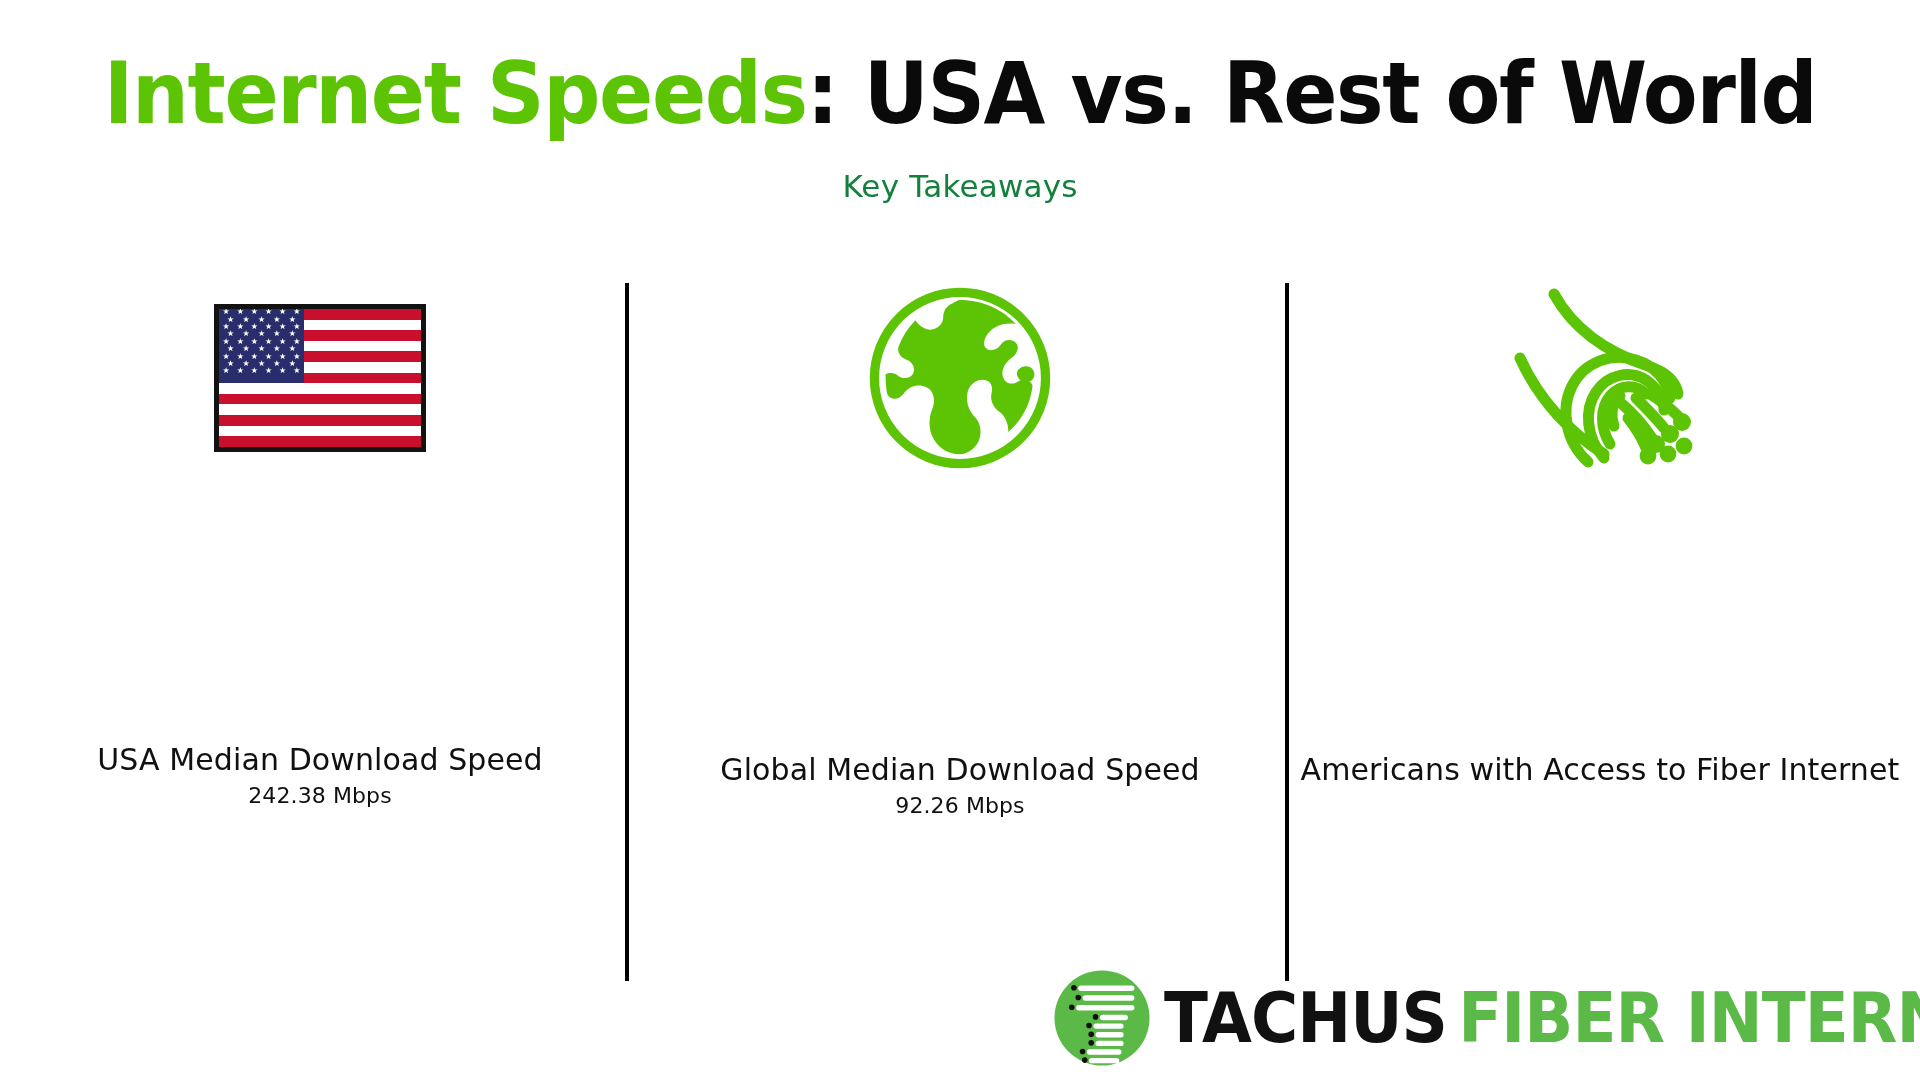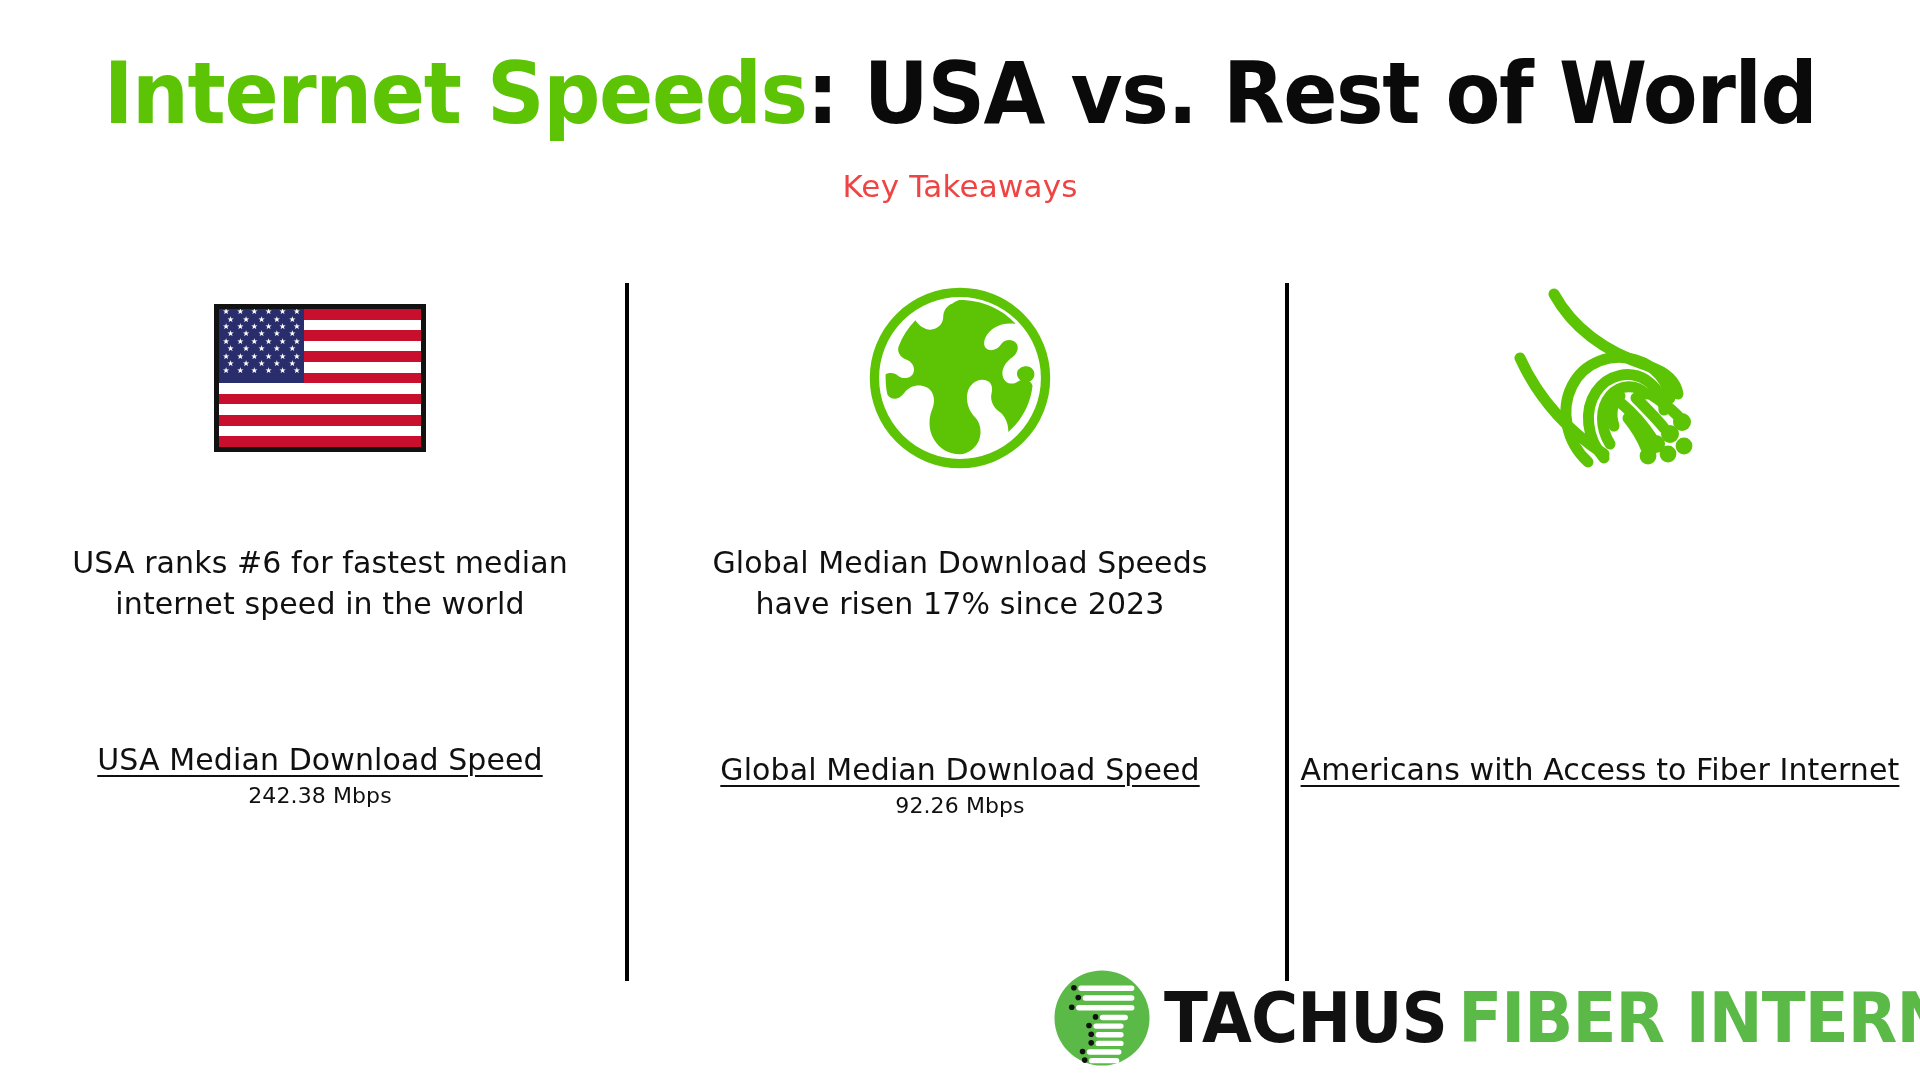--- a/index.html
+++ b/index.html
@@ -38,21 +38,21 @@
 
   .subtitle {
     position: absolute;
     top: 168px;
     left: 0;
     width: 1920px;
     text-align: center;
     font-size: 31px;
     font-weight: 400;
     letter-spacing: 0.2px;
-    color: #ef4444;
+    color: #15803d;
   }
 
   
   .divider {
     position: absolute;
     top: 283px;
     width: 4px;
     height: 698px;
     background: #000000;
   }
@@ -96,21 +96,20 @@
 
   .stat {
     text-align: center;
     width: 600px;
   }
   .stat-label {
     font-size: 30px;
     line-height: 1.36;
     font-weight: 400;
     color: #101010;
-    text-decoration: underline;
     text-underline-offset: 5px;
     text-decoration-thickness: 2px;
     letter-spacing: 0.1px;
     white-space: nowrap;
   }
   .stat-value {
     font-size: 22px;
     line-height: 1.36;
     font-weight: 400;
     color: #101010;
@@ -284,21 +283,20 @@
               <span>★</span>
               <span>★</span>
               <span>★</span>
               <span>★</span>
               <span>★</span>
               <span>★</span>
             </div>
         </div>
       </div>
     </div>
-    <div class="body-text">USA ranks #6 for fastest median internet speed in the world</div>
   </div>
 
   <div class="col col2">
     <div class="icon-slot">
       <svg class="globe" viewBox="0 0 100 100">
         <circle cx="50" cy="50" r="46" fill="none" stroke="#5CC405" stroke-width="5"></circle>
         <path fill="#5CC405" d="M50 8
           C 62 8 73 13 80 21
           C 74 20 69 22 66 25
           C 63 28 62 32 64 34
@@ -328,21 +326,20 @@
           C 18 39 16 36 17 33
           C 19 28 22 23 26 19
           C 28 22 31 24 34 24
           C 38 24 41 21 41 17
           C 41 14 43 11 46 10
           C 47 9 49 8 50 8 Z"></path>
         <path fill="#5CC405" d="M44 28 C 48 26 53 27 55 30 C 57 33 55 37 51 38 C 47 39 43 37 42 34 C 41 31 42 29 44 28 Z"></path>
         <path fill="#5CC405" d="M84 44 C 87 43 90 45 90 48 C 90 51 87 53 84 52 C 81 51 80 48 81 46 C 82 45 83 44 84 44 Z"></path>
       </svg>
     </div>
-    <div class="body-text">Global Median Download Speeds have risen 17% since 2023</div>
   </div>
 
   <div class="col col3">
     <div class="icon-slot">
       <svg class="fiber" viewBox="0 0 100 100">
         <g fill="none" stroke="#5CC405" stroke-width="5.5" stroke-linecap="round">
           <path d="M27 8 C 38 28 56 38 74 44 C 83 47 88 52 89 58"></path>
           <path d="M10 40 C 20 62 36 78 52 88"></path>
           <path d="M44 92 C 33 82 30 66 36 54 C 42 42 56 37 68 41 C 78 44 84 52 85 60"></path>
           <path d="M52 90 C 43 80 42 66 48 57 C 54 48 65 46 73 51 C 79 55 82 61 82 66"></path>

